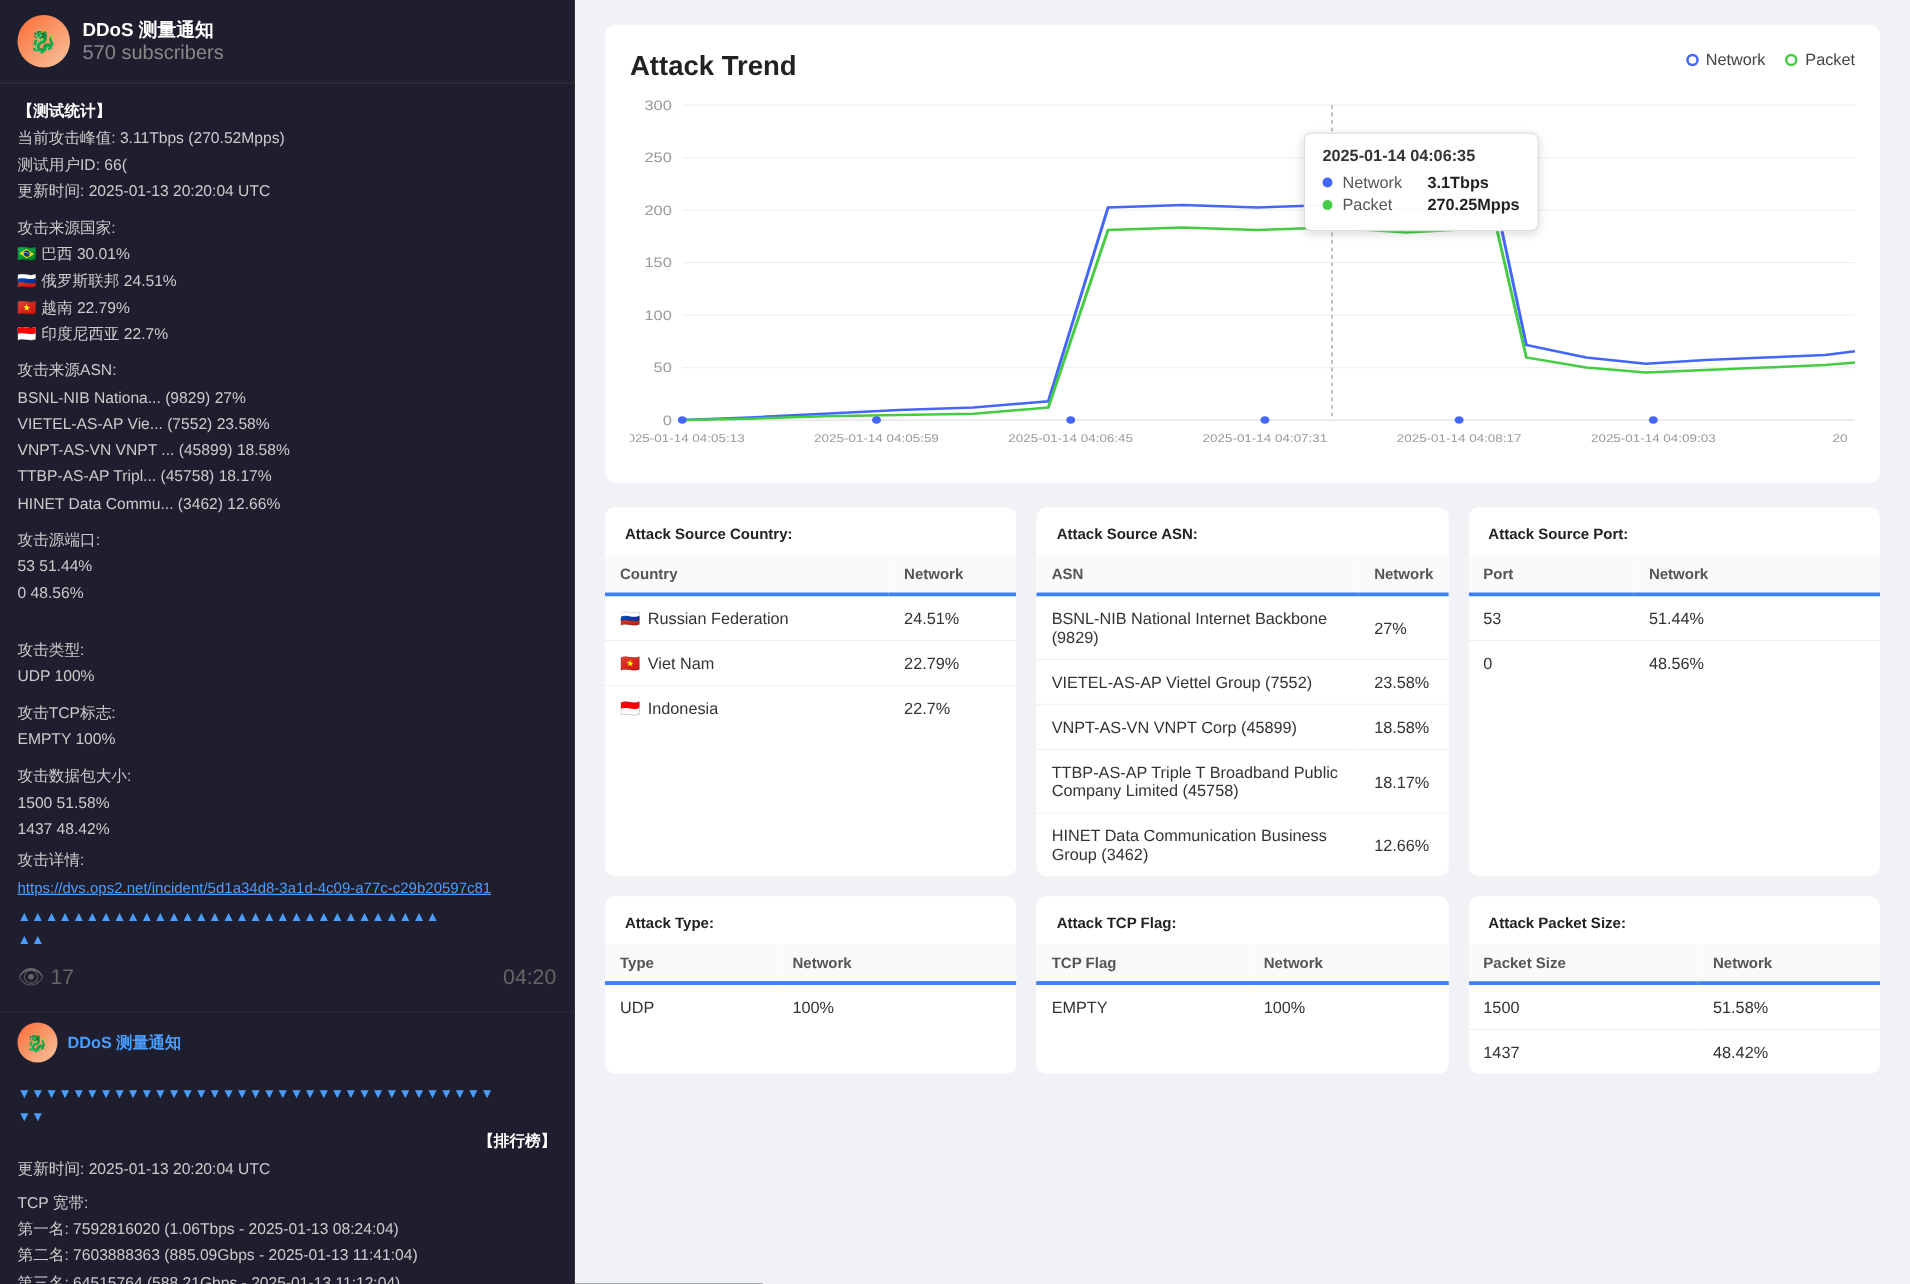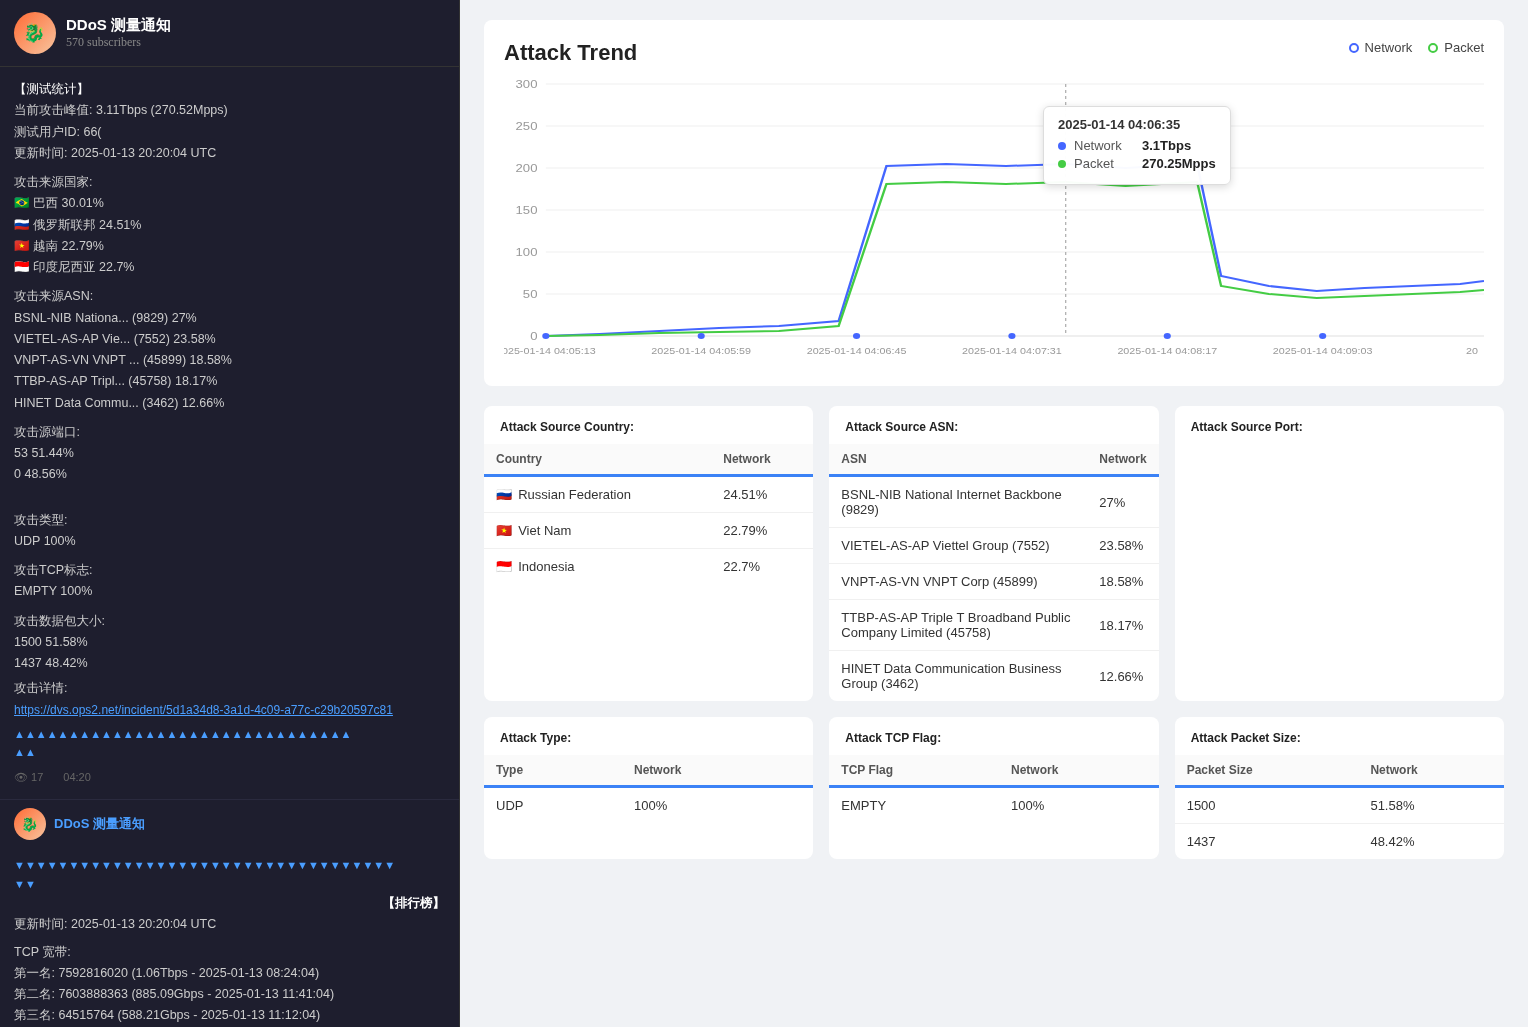--- a/index.html
+++ b/index.html
@@ -21,31 +21,31 @@
       border-bottom: 1px solid #333;
     }
     .avatar {
       width: 42px; height: 42px;
       border-radius: 50%;
       background: linear-gradient(135deg, #ff6b35, #f7c59f);
       display: flex; align-items: center; justify-content: center;
       font-size: 18px; margin-right: 10px; flex-shrink: 0;
     }
     .sidebar-header-text .title { font-size: 15px; font-weight: 600; color: #fff; }
-    .sidebar-header-text .sub { font-size: 12px; color: #888; font-family: Liberation Serif, serif; }
+    .sidebar-header-text .sub { font-size: 16px; color: #888; }
 
     .message-block {
       padding: 12px 14px;
       border-bottom: 1px solid #2a2a3e;
       font-size: 12.5px;
       line-height: 1.7;
       color: #ccc;
     }
     .message-block .link { color: #4a9eff; text-decoration: underline; word-break: break-all; }
-    .message-footer { display: flex; justify-content: flex-start; align-items: center; margin-top: 6px; font-size: 11px; color: #666; gap: 20px; }
+    .message-footer { display: flex; justify-content: space-between; align-items: center; margin-top: 6px; font-size: 17px; color: #666; gap: 4px; }
 
     .sender-row {
       display: flex; align-items: center; gap: 8px;
       padding: 8px 14px 4px;
     }
     .sender-avatar {
       width: 32px; height: 32px; border-radius: 50%;
       background: linear-gradient(135deg, #ff6b35, #f7c59f);
       display: flex; align-items: center; justify-content: center;
       font-size: 14px; flex-shrink: 0;
@@ -159,21 +159,21 @@
 <div class="sidebar">
   <div class="sidebar-header">
     <div class="avatar">🐉</div>
     <div class="sidebar-header-text">
       <div class="title">DDoS 测量通知</div>
       <div class="sub">570 subscribers</div>
     </div>
   </div>
 
   <div class="message-block">
-    <div style="color:#fff;font-weight:400;">【测试统计】</div>
+    <div style="color:#fff;font-weight:700;">【测试统计】</div>
     <div>当前攻击峰值: 3.11Tbps (270.52Mpps)</div>
     <div>测试用户ID: 66(</div>
     <div>更新时间: 2025-01-13 20:20:04 UTC</div>
     <div style="margin-top:8px;">攻击来源国家:</div>
     <div>🇧🇷 巴西 30.01%</div>
     <div>🇷🇺 俄罗斯联邦 24.51%</div>
     <div>🇻🇳 越南 22.79%</div>
     <div>🇮🇩 印度尼西亚 22.7%</div>
     <div style="margin-top:8px;">攻击来源ASN:</div>
     <div>BSNL-NIB Nationa... (9829) 27%</div>
@@ -347,20 +347,38 @@
             <tr>
               <td>HINET Data Communication Business Group (3462)</td>
               <td>12.66%</td>
             </tr>
           </tbody>
       </table>
     </div>
 
     <div class="table-section">
       <div class="table-title">Attack Source Port:</div>
+      <table>
+        <thead>
+          <tr>
+            <th>Port</th>
+            <th>Network</th>
+          </tr>
+        </thead>
+        <tbody id="port-tbody">
+            <tr>
+              <td>53</td>
+              <td>51.44%</td>
+            </tr>
+            <tr>
+              <td>0</td>
+              <td>48.56%</td>
+            </tr>
+          </tbody>
+      </table>
     </div>
   </div>
 
   <div class="bottom-grid">
 
     <div class="table-section">
       <div class="table-title">Attack Type:</div>
       <table>
         <thead>
           <tr>

